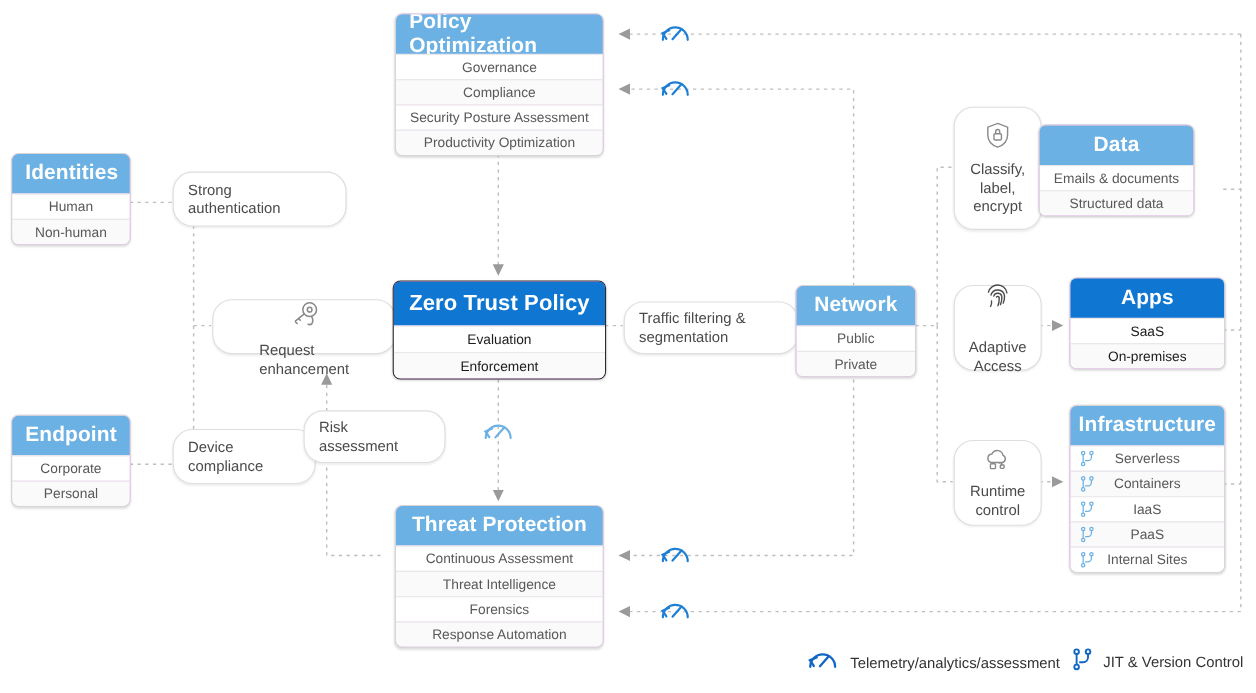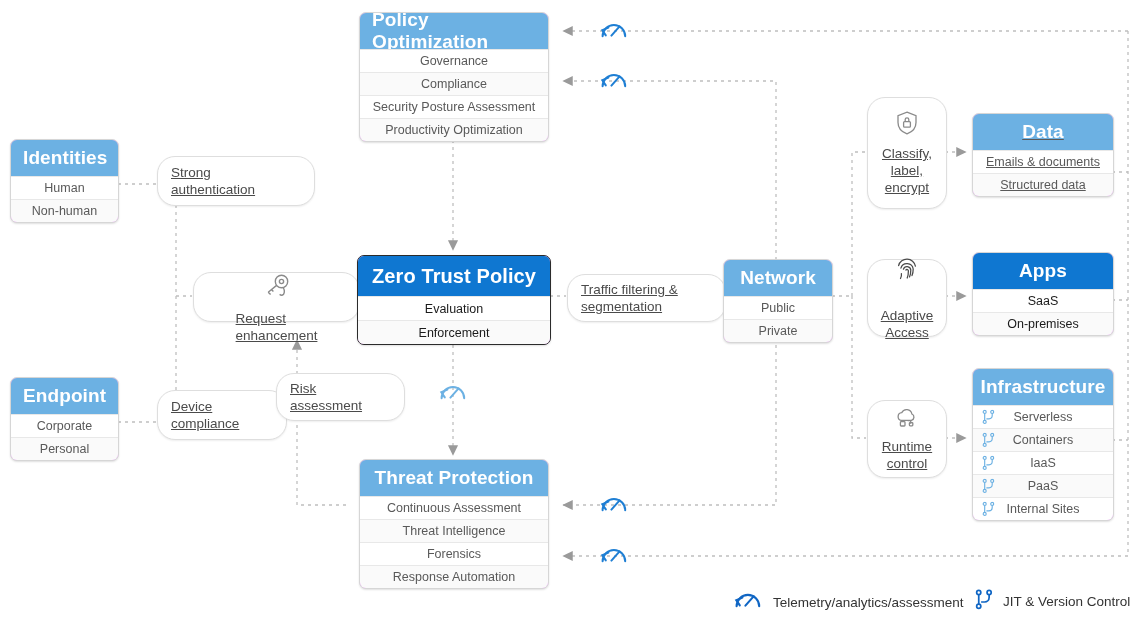--- a/index.html
+++ b/index.html
@@ -18,21 +18,21 @@
   .card .row{height:22px;display:flex;align-items:center;justify-content:center;
              font-size:12.5px;border-top:1px solid #e8e8e8;background:#fff;position:relative;}
   .card .row.alt{background:#fafafa;}
   .card .row.dark{color:#1b1b1b;}
   .card .row .ri{position:absolute;left:9px;top:50%;transform:translateY(-50%);
                  width:13px;height:15px;}
 
   
   .note{position:absolute;border:1px solid #dedede;border-radius:18px;background:#fff;
         box-shadow:0 1px 2px rgba(0,0,0,.07);display:flex;align-items:center;
-        font-size:13.5px;line-height:17px;color:#4a4a4a;text-decoration:underline;}
+        font-size:13.5px;line-height:17px;color:#4a4a4a;}
   .note.pad{padding:0 13px;}
   .note.ctr{justify-content:center;text-align:center;flex-direction:column;}
   .note .ntxt{white-space:pre-line;}
   .note.icorow{gap:9px;padding:0 12px;}
 
   
   .legend{position:absolute;display:flex;align-items:center;gap:10px;
           font-size:13.5px;color:#333;}
   .legend .ltxt{white-space:nowrap;}
 </style>
@@ -213,21 +213,21 @@
         <path d="M7.2 13.4 a3.9 3.9 0 0 1 0.5 -7.7 a5.4 5.4 0 0 1 10.2 1.3 a3.4 3.4 0 0 1 -0.5 6.4 Z"></path>
         <rect x="6.4" y="14.6" width="4.6" height="4.4" rx="0.8"></rect>
         <path d="M13.6 13.6 h3.1 v3.1"></path>
         <rect x="15.4" y="15.6" width="3.4" height="3.2" rx="0.7"></rect>
       </svg>
     </span>
     <span class="ntxt">Runtime
 control</span>
   </div>
 
-  <div class="card" style="left:972px;top:113px;width:140px;text-decoration:underline;">
+  <div class="card" style="left:944px;top:113px;width:140px;">
     <div class="hdr c" style="background:#6cb1e3;">Data</div>
     <div class="row">Emails &amp; documents</div>
     <div class="row alt">Structured data</div>
   </div>
 
   <div class="card" style="left:972px;top:252px;width:140px;">
     <div class="hdr c" style="background:#0f77d1;">Apps</div>
     <div class="row dark">SaaS</div>
     <div class="row dark alt">On-premises</div>
   </div>

